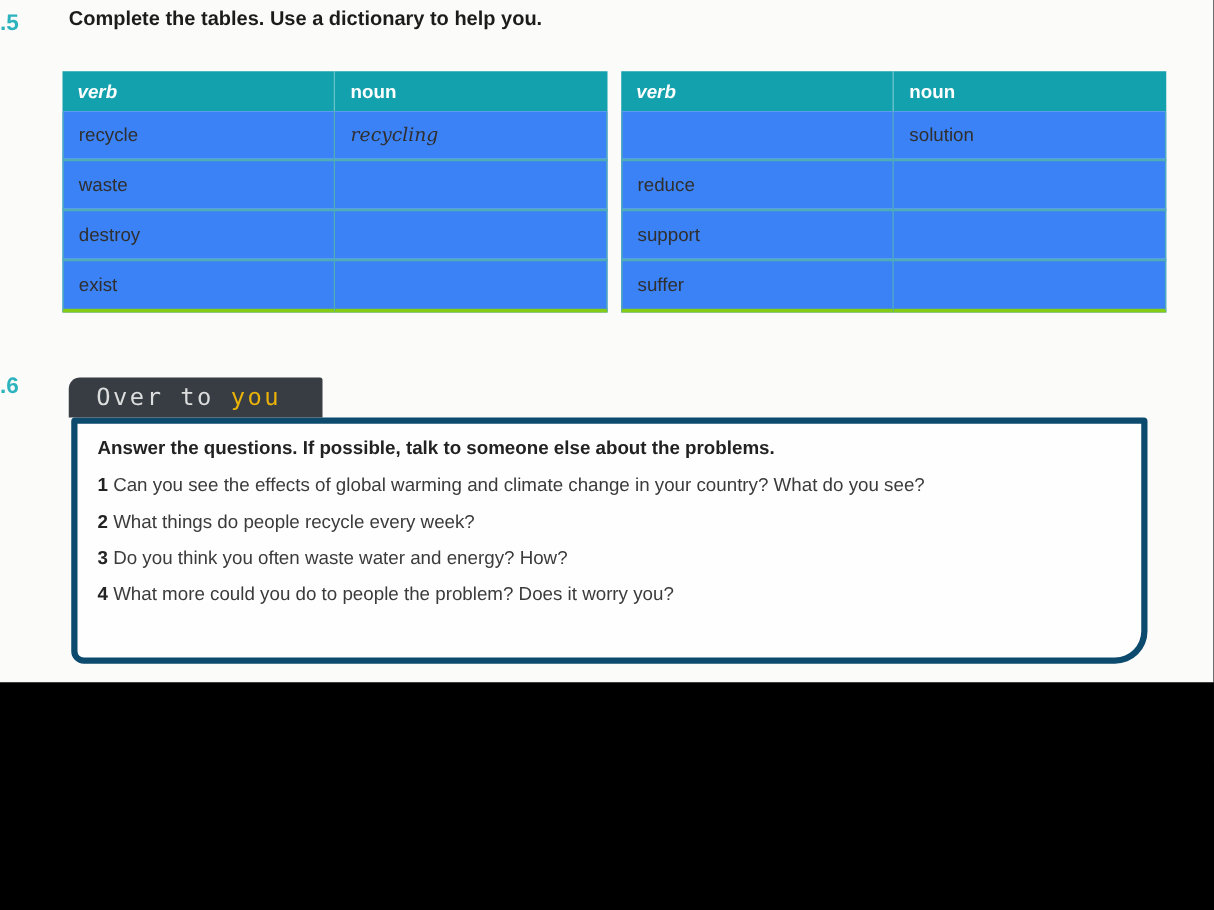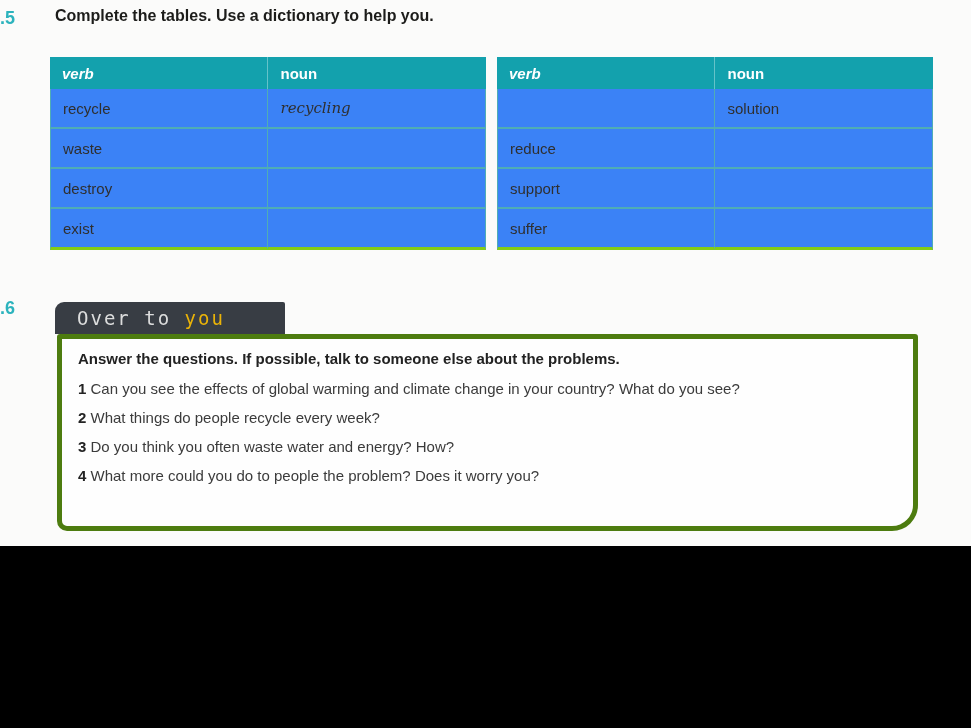--- a/index.html
+++ b/index.html
@@ -76,41 +76,41 @@
     font-family: "DejaVu Serif", serif;
     font-style: italic;
     font-size: 16px;
     color: #3a3a3a;
   }
   
   .ex6-num { top: 298px; left: 0px; }
   .oty-tab {
     position: absolute;
     top: 302px; left: 55px;
-    width: 230px; height: 32px;
+    width: 203px; height: 32px;
     background: #383d44;
     border-radius: 9px 2px 0 0;
     display: flex;
     align-items: center;
     padding-left: 22px;
     box-sizing: border-box;
     font-family: "DejaVu Sans Mono", monospace;
     font-size: 19px;
     letter-spacing: 2px;
     z-index: 2;
   }
   .oty-tab .tab-main { color: #dcdddd; white-space: pre; }
   .oty-tab .tab-accent { color: #eab308; }
   .green-box {
     position: absolute;
     top: 334px; left: 57px;
     width: 861px; height: 197px;
     box-sizing: border-box;
     background: #fefefe;
-    border: 5px solid #4d7c0f;
+    border: 5px solid #0c4a6e;
     border-radius: 3px 3px 26px 10px;
     padding: 11px 16px 0 16px;
     z-index: 1;
   }
   .green-box .intro {
     margin: 0 0 13px 0;
     font-size: 15px;
     font-weight: 700;
     color: #222222;
   }

